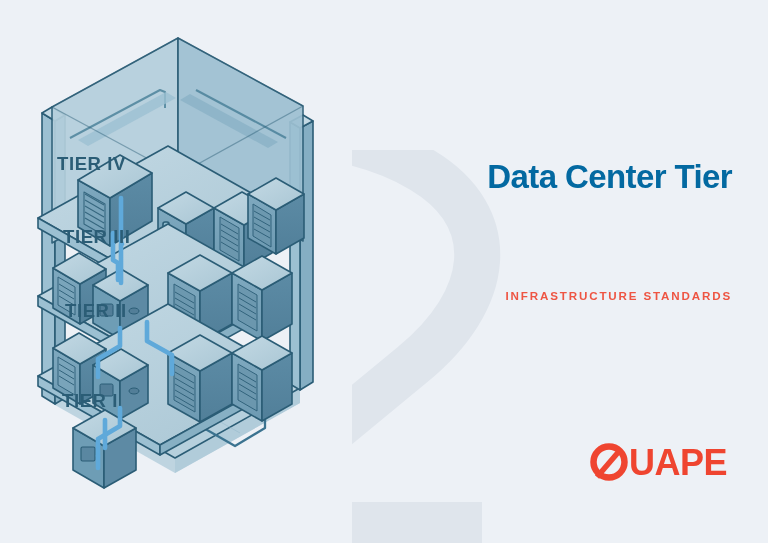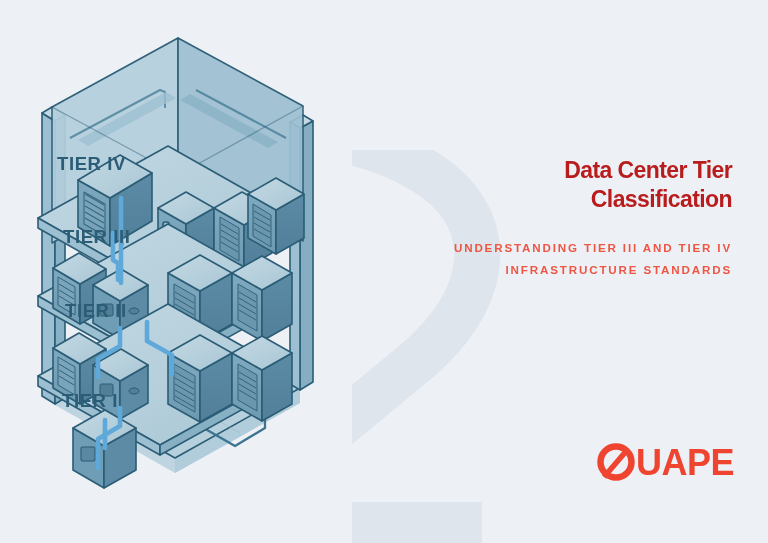--- a/index.html
+++ b/index.html
@@ -58,41 +58,41 @@
   
   .text-block {
     position: absolute;
     right: 36px;
     top: 156px;
     width: 330px;
     z-index: 3;
     text-align: right;
   }
   .title {
-    color: #b91c1c;
-    font-size: 23px;
+    color: #0369a1;
+    font-size: 33px;
     font-weight: bold;
     line-height: 1.28;
     letter-spacing: -0.6px;
     margin: 0;
     font-family: "Liberation Sans", sans-serif;
   }
   .subtitle {
     margin: 22px 0 0 0;
     color: #ee5543;
     font-size: 11.6px;
     font-weight: bold;
     letter-spacing: 1.85px;
     line-height: 1.95;
     font-family: "Liberation Sans", sans-serif;
   }
   
   .logo {
     position: absolute;
-    right: 33px;
+    right: 40px;
     bottom: 58px;
     z-index: 3;
     display: flex;
     align-items: flex-end;
   }
   .logo svg { display: block; }
 </style>
 </head>
 <body>
 
@@ -381,24 +381,24 @@
   </svg>
 
   <div class="tier-label tier-4">TIER IV</div>
   <div class="tier-label tier-3">TIER III</div>
   <div class="tier-label tier-2">TIER II</div>
   <div class="tier-label tier-1">TIER I</div>
 
   <div class="text-block">
     <h1 class="title">
       <span>Data Center Tier</span><br>
-      <span>Classification</span><br>
+      <br>
     </h1>
     <p class="subtitle">
-      <span>UNDERSTANDING TIER III AND TIER IV</span><br>
+      <br>
       <span>INFRASTRUCTURE STANDARDS</span>
     </p>
   </div>
 
   <div class="logo">
     <svg width="140" height="46" viewBox="0 0 140 46" xmlns="http://www.w3.org/2000/svg">
 
       <g>
         <circle cx="21" cy="23" r="15.5" fill="none" stroke="#ef4530" stroke-width="6.5"></circle>
         <path d="M 33 10 L 9 38" stroke="#ef4530" stroke-width="5.5" stroke-linecap="butt" fill="none"></path>

